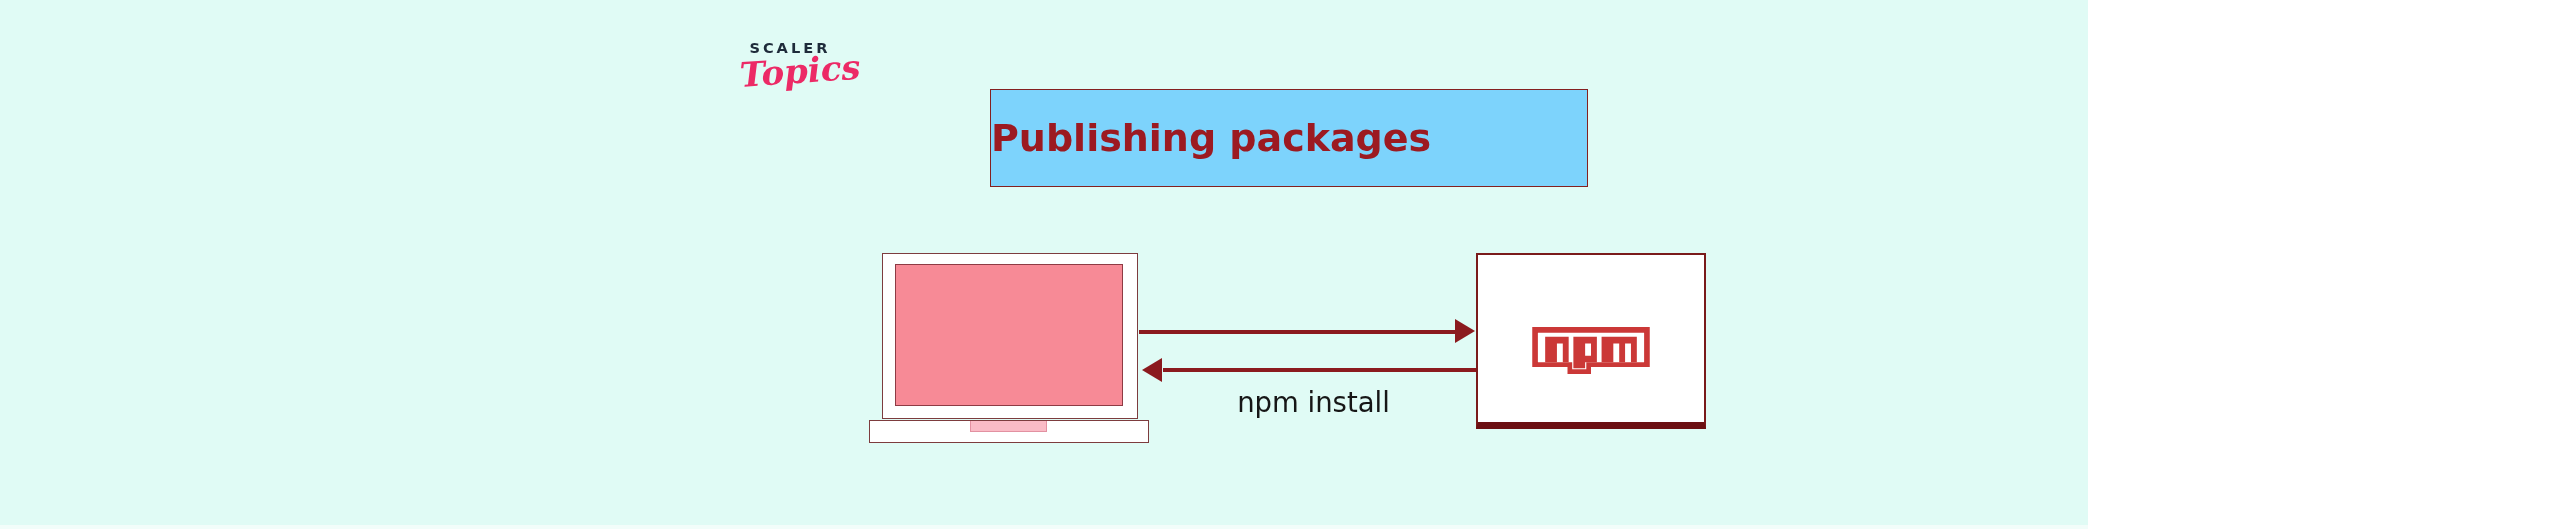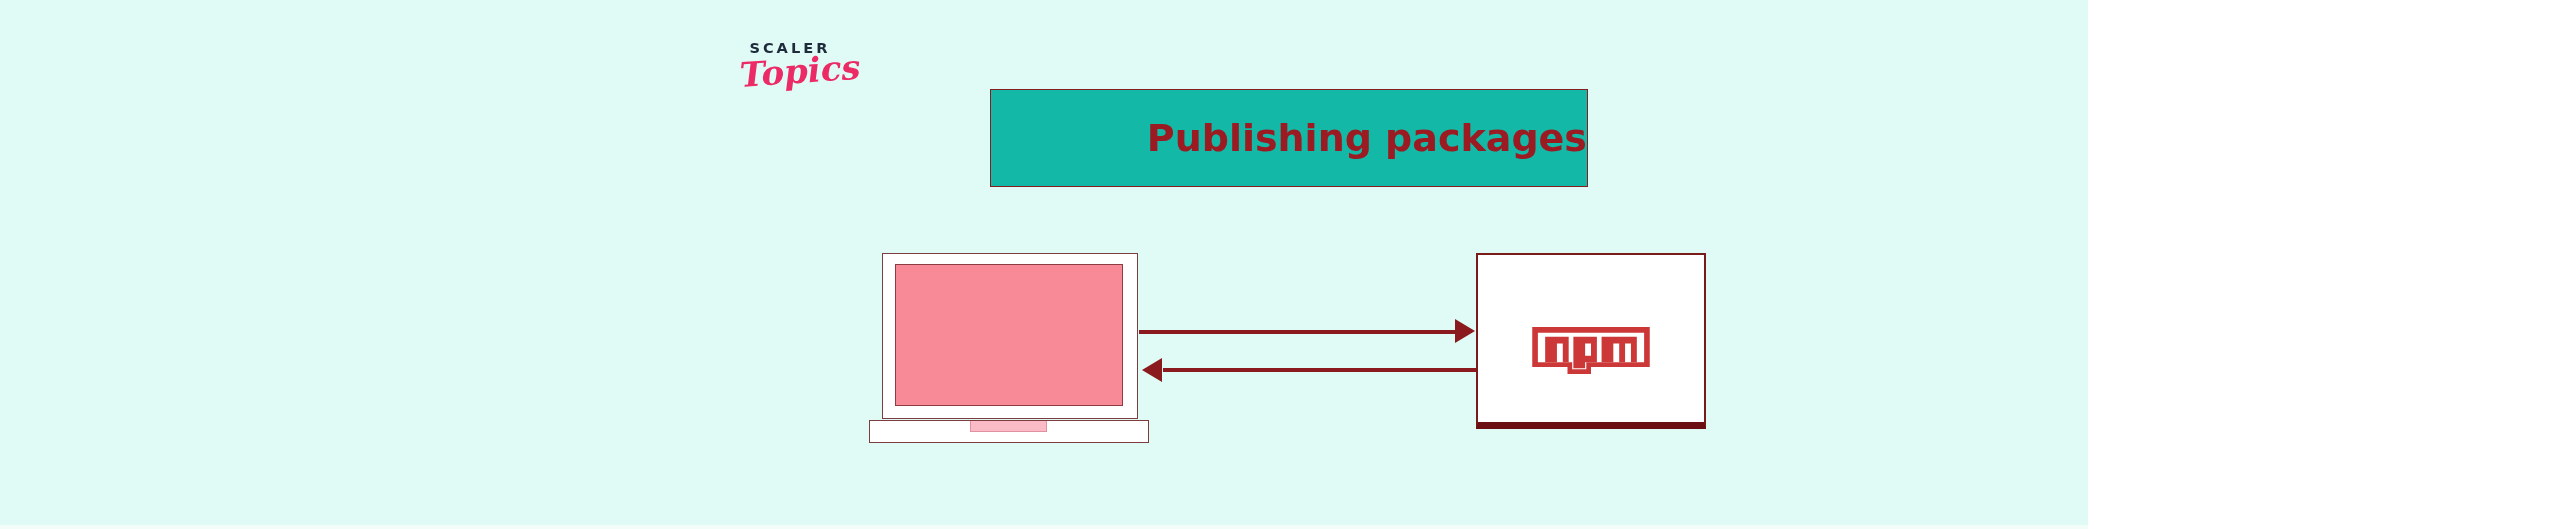--- a/index.html
+++ b/index.html
@@ -21,24 +21,24 @@
     font-style:italic;font-weight:700;
     font-size:34px;line-height:38px;
     color:#EC2A66;
     transform:rotate(-4deg);
     transform-origin:left center;
   }
   
   .title-box{
     position:absolute;left:990px;top:89px;
     width:598px;height:98px;
-    background:#14b8a6;
+    background:#7dd3fc;
     border:1.7px solid #841F1F;
     box-sizing:border-box;
-    display:flex;align-items:center;justify-content:flex-end;
+    display:flex;align-items:center;justify-content:flex-start;
   }
   .title-text{
     font-size:38px;font-weight:700;color:#9C1A21;
   }
   
   .laptop-body{
     position:absolute;left:882px;top:253px;
     width:256px;height:166px;
     background:#FFFFFF;border:1.7px solid #7D3C3E;box-sizing:border-box;
   }
@@ -112,20 +112,21 @@
   </div>
   <div class="laptop-base">
     <div class="laptop-notch"></div>
   </div>
 
   <div class="arrow-line line-publish"></div>
   <div class="arrow-head head-right"></div>
 
   <div class="arrow-line line-install"></div>
   <div class="arrow-head head-left"></div>
+  <div class="edge-label label-install">npm install</div>
 
   <div class="npm-box">
     <svg class="npm-logo" viewBox="0 0 500 200" width="118" height="47" role="img">
 
       <path d="M0 0 H500 V170 H250 V200 H150 V170 H0 Z" fill="#CB3837"></path>
 
       <path d="M24 24 H476 V150 H230 V180 H170 V150 H24 Z" fill="#FFFFFF"></path>
 
       <path d="M55 150 V42 H155 V150 H130 V70 H105 V150 Z" fill="#CB3837"></path>
 

